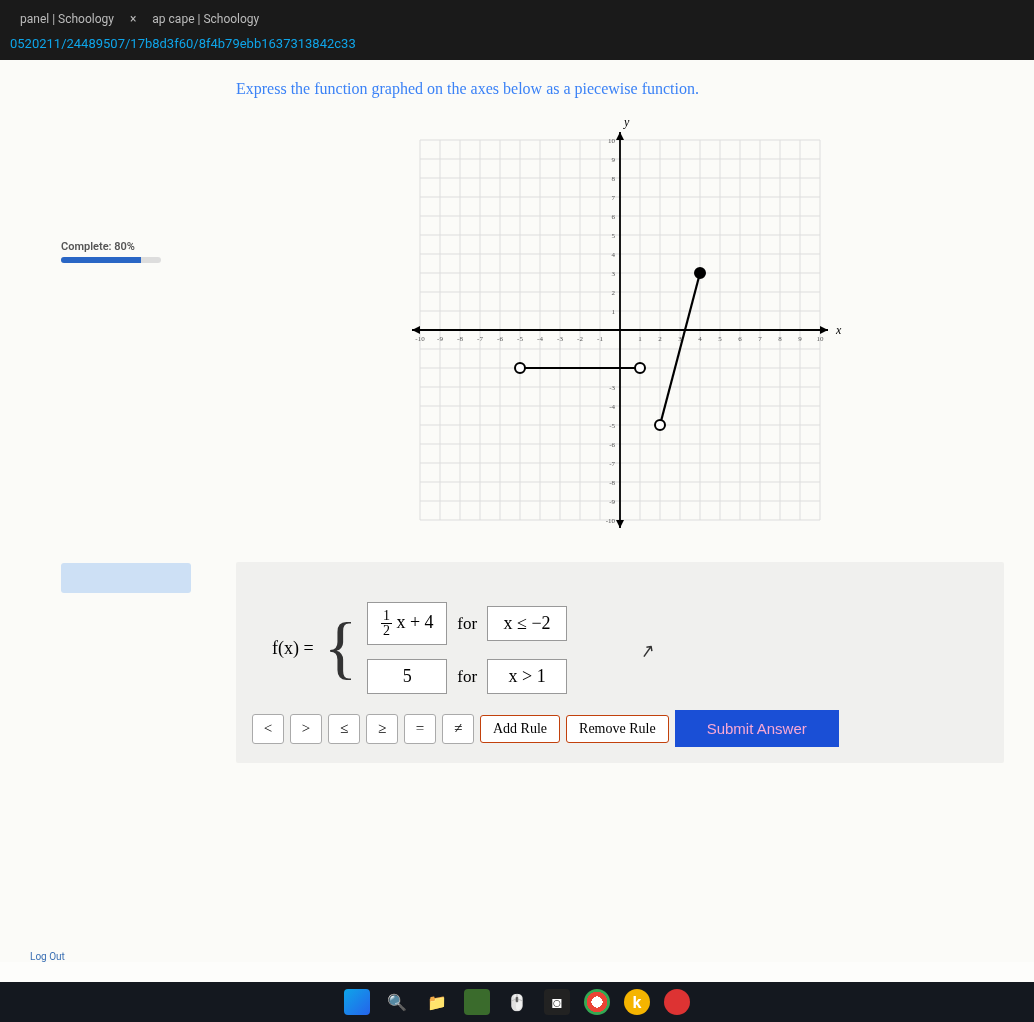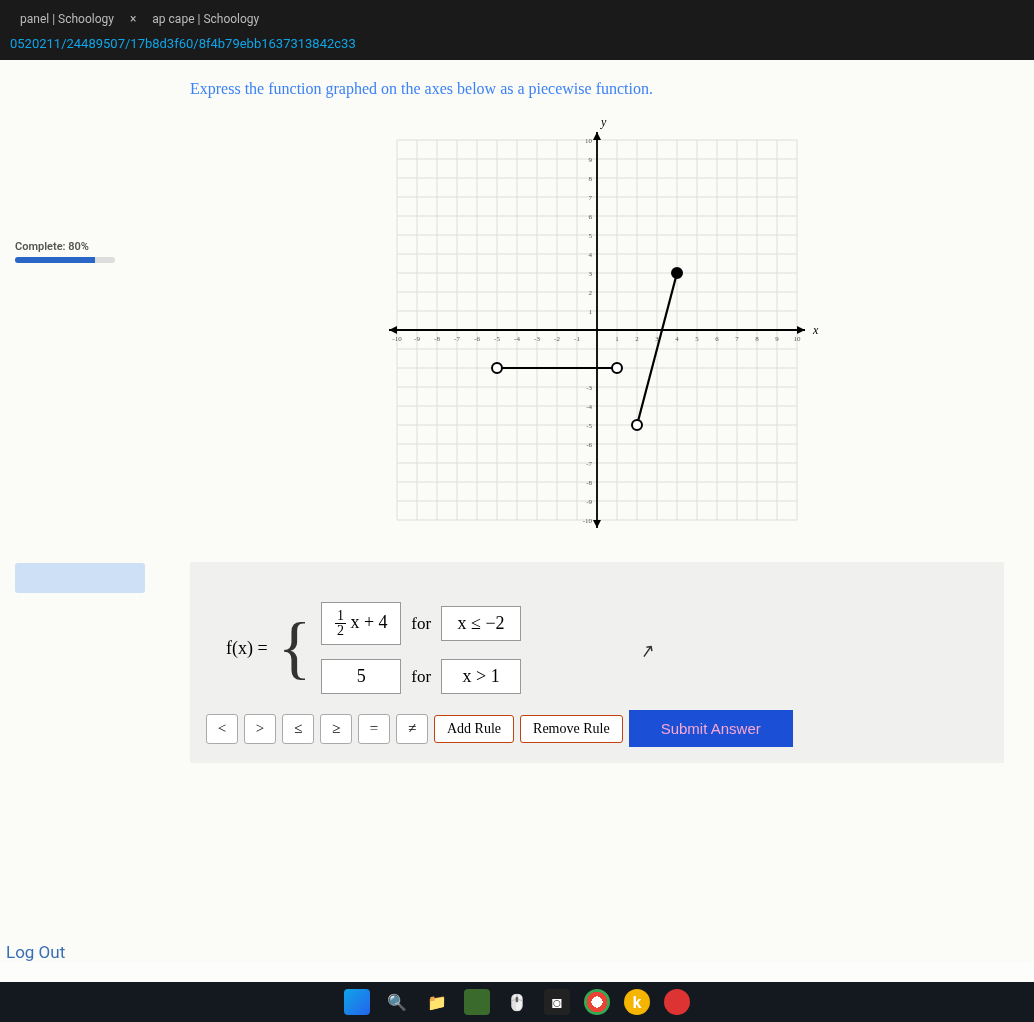--- a/index.html
+++ b/index.html
@@ -25,28 +25,29 @@
   .app {
     display: flex;
     height: calc(100% - 120px);
     background: #fbfbf8;
   }
   .sidebar {
     width: 160px;
     padding: 180px 10px 10px 15px;
     font-size: 13px;
     color: #444;
+    margin-left: 46px;
   }
   .progress-label { margin-bottom: 4px; font-weight: 600; font-size: 11px; color: #555; }
   .progress-bar {
     width: 100px; height: 6px; background: #ddd; border-radius: 3px; overflow: hidden;
   }
   .progress-fill { height: 100%; background: #2a66c5; width: 80%; }
   .selected-nav { margin-top: 300px; height: 30px; background: #cde0f5; border-radius: 3px; width: 130px; }
-  .logout { position: absolute; left: 6px; bottom: 60px; color: #3a6fb3; font-size: 17px; }
+  .logout { position: absolute; left: 30px; bottom: 60px; color: #3a6fb3; font-size: 10px; }
 
   .main {
     flex: 1;
     padding: 20px 30px 10px 30px;
     font-family: Georgia, "Times New Roman", serif;
   }
   .qheading { font-size: 20px; font-weight: 700; color: #222; margin-bottom: 10px; }
   .qtext { font-size: 16px; color: #3b82f6; margin-bottom: 12px; }
 
   .graph-wrap { display: flex; justify-content: center; margin-bottom: 12px; }

